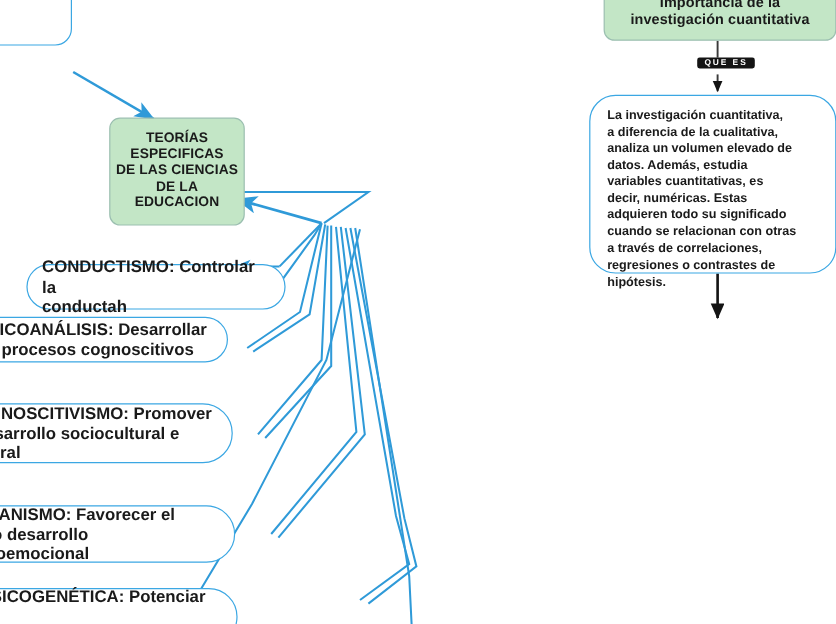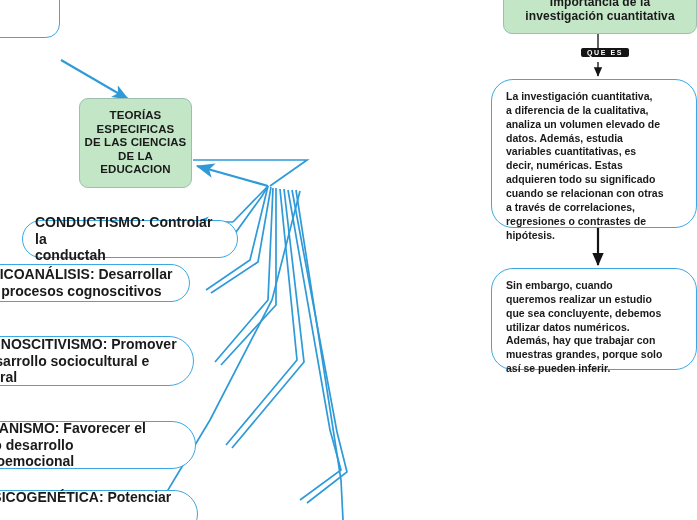--- a/index.html
+++ b/index.html
@@ -169,21 +169,21 @@
   </svg>
 
   <div class="node clip-box" style="left:-88px; top:-36px; width:148px; height:74px;">
     <div class="txt" style="white-space:pre-line; padding-left:22px;">as
 o,
 
 icas de
 n</div>
   </div>
 
-  <div class="node green-box" style="left:79px; top:98px; width:113px; height:90px;">
+  <div class="node green-box" style="left:91px; top:98px; width:113px; height:90px;">
     <div class="txt" style="white-space:pre-line;">TEORÍAS
 ESPECIFICAS
 DE LAS CIENCIAS
 DE LA
 EDUCACION</div>
   </div>
 
   <div class="node pill" style="left:22px; top:220px; width:216px; height:38px;">
     <div class="txt" style="white-space:pre-line;">CONDUCTISMO: Controlar la
 conductah</div>
@@ -227,23 +227,14 @@
 datos. Además, estudia
 variables cuantitativas, es
 decir, numéricas. Estas
 adquieren todo su significado
 cuando se relacionan con otras
 a través de correlaciones,
 regresiones o contrastes de
 hipótesis.</div>
   </div>
 
-  <div class="node info-box" style="left:491px; top:268px; width:206px; height:102px;">
-    <div class="txt" style="white-space:pre-line;">Sin embargo, cuando
-queremos realizar un estudio
-que sea concluyente, debemos
-utilizar datos numéricos.
-Además, hay que trabajar con
-muestras grandes, porque solo
-así se pueden inferir.</div>
-  </div>
 
 </div>
 
 </body></html>

